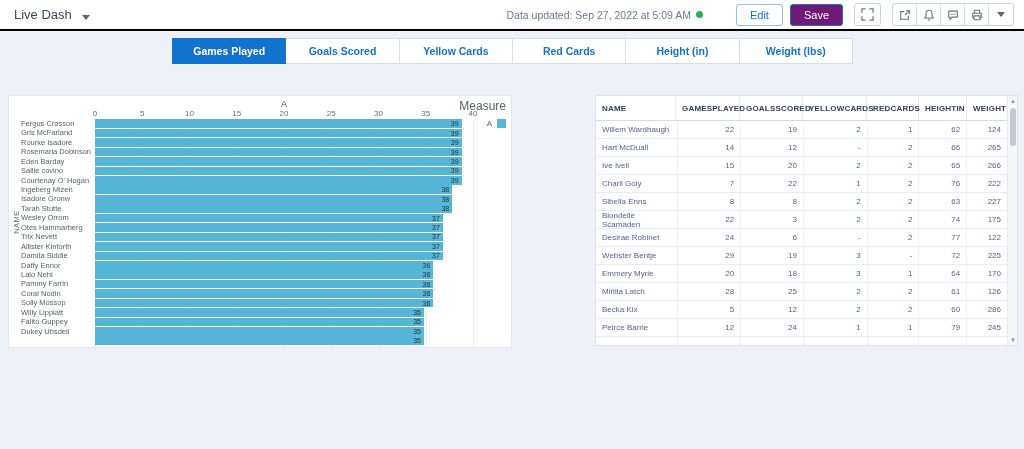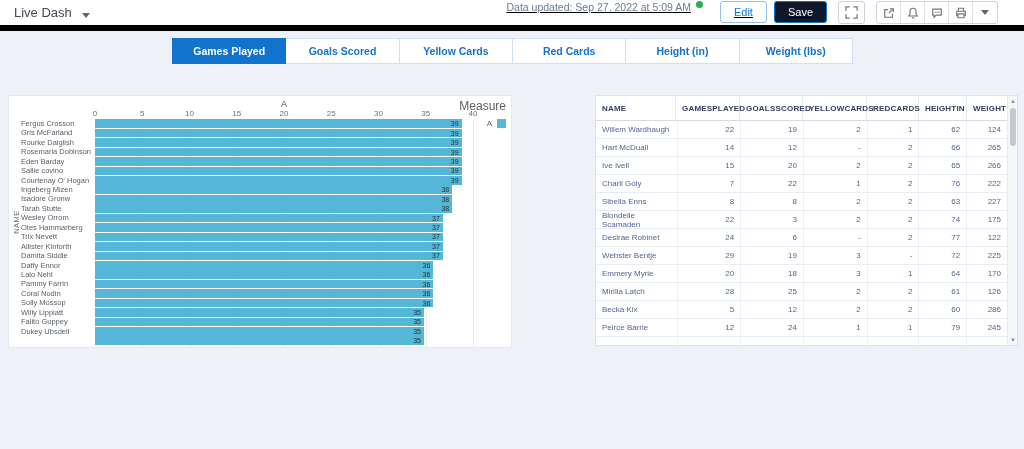--- a/index.html
+++ b/index.html
@@ -1,28 +1,28 @@
 <!DOCTYPE html>
 <html><head>
 <meta charset="utf-8">
 <style>
   * { margin:0; padding:0; box-sizing:border-box; }
   html,body { width:1024px; height:449px; overflow:hidden; background:#eef2f8; font-family:"Liberation Sans", sans-serif; }
 
   
-  .topbar { position:absolute; left:0; top:0; width:1024px; height:31px; background:#ffffff; border-bottom:6px solid #000000; display:flex; align-items:center; justify-content:space-between; padding:0 26px 0 14px; }
+  .topbar { position:absolute; left:0; top:0; width:1024px; height:31px; background:#ffffff; border-bottom:2px solid #000000; display:flex; align-items:center; justify-content:space-between; padding:0 10px 0 14px; }
   .title-wrap { display:flex; align-items:center; gap:10px; }
   .dash-title { font-size:13px; color:#3f4854; }
   .caret { width:0; height:0; border-left:4px solid transparent; border-right:4px solid transparent; border-top:5px solid #5c6673; display:inline-block; }
-  .top-right { display:flex; align-items:flex-start; gap:3px;text-decoration:underline; }
+  .top-right { display:flex; align-items:center; gap:3px; }
   .updated { font-size:10.5px; color:#6b7b93; margin-right:2px; }
   .green-dot { width:7px; height:7px; border-radius:50%; background:#2aae4f; display:inline-block; margin-right:14px; }
-  .btn { font-size:11px; border-radius:3px; padding:4px 13px; cursor:pointer; font-family:"Liberation Sans", sans-serif; }
+  .btn { font-size:11px; border-radius:3px; padding:4px 13px; cursor:pointer; font-family:"Liberation Sans", sans-serif;margin-left:16px; }
   .btn-outline { background:#fff; color:#1173cd; border:1px solid #94bfea; }
-  .btn-primary { background:#0f172a; color:#fff; border:1px solid #1173cd; margin-left:4px; }
+  .btn-primary { background:#701a75; color:#fff; border:1px solid #1173cd; margin-left:4px; }
   .iconbtn { width:27px; height:23px; background:#fff; border:1px solid #ccd3dc; border-radius:3px; display:flex; align-items:center; justify-content:center; margin-left:8px; }
   .icon-group { display:flex; border:1px solid #ccd3dc; border-radius:3px; background:#fff; margin-left:8px; }
   .icon-cell { width:24px; height:21px; display:flex; align-items:center; justify-content:center; border-right:1px solid #dde2e8; }
   .icon-cell:last-child { border-right:none; }
   .gicon { stroke:#6e757d; fill:none; stroke-width:1.3; }
 
   
   .tab-bar { position:absolute; left:172px; top:38px; width:681px; height:26px; display:flex; }
   .tab { flex:1; display:flex; align-items:center; justify-content:center; background:#ffffff; border:1px solid #cfe0f2; border-left:none; color:#1173cd; font-size:10.5px; font-weight:bold; cursor:pointer; }
   .tab:first-child { border-left:1px solid #cfe0f2; }
@@ -176,21 +176,21 @@
       </div>
       <div class="bar-row">
         <div class="bar-label">Gris McFarland</div>
         <div class="bar-track">
           <div class="bar-fill" style="width: 97.5%;">
             <span class="bar-value">39</span>
           </div>
         </div>
       </div>
       <div class="bar-row">
-        <div class="bar-label">Rourke Dalglish</div>
+        <div class="bar-label">Rourke Isadore</div>
         <div class="bar-track">
           <div class="bar-fill" style="width: 97.5%;">
             <span class="bar-value">39</span>
           </div>
         </div>
       </div>
       <div class="bar-row">
         <div class="bar-label">Rosemaria Dobinson</div>
         <div class="bar-track">
           <div class="bar-fill" style="width: 97.5%;">

